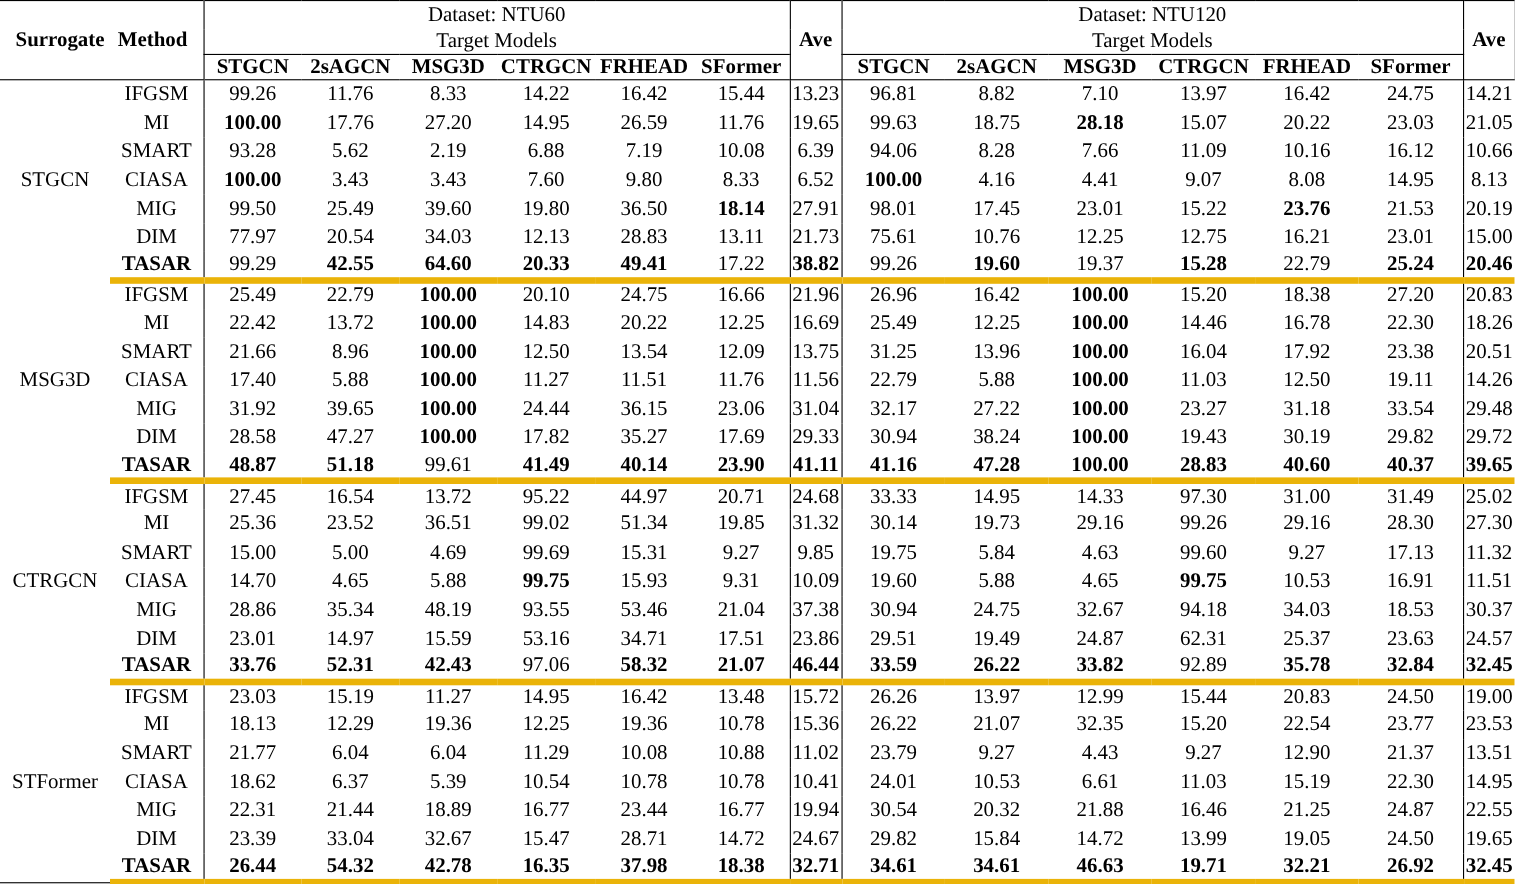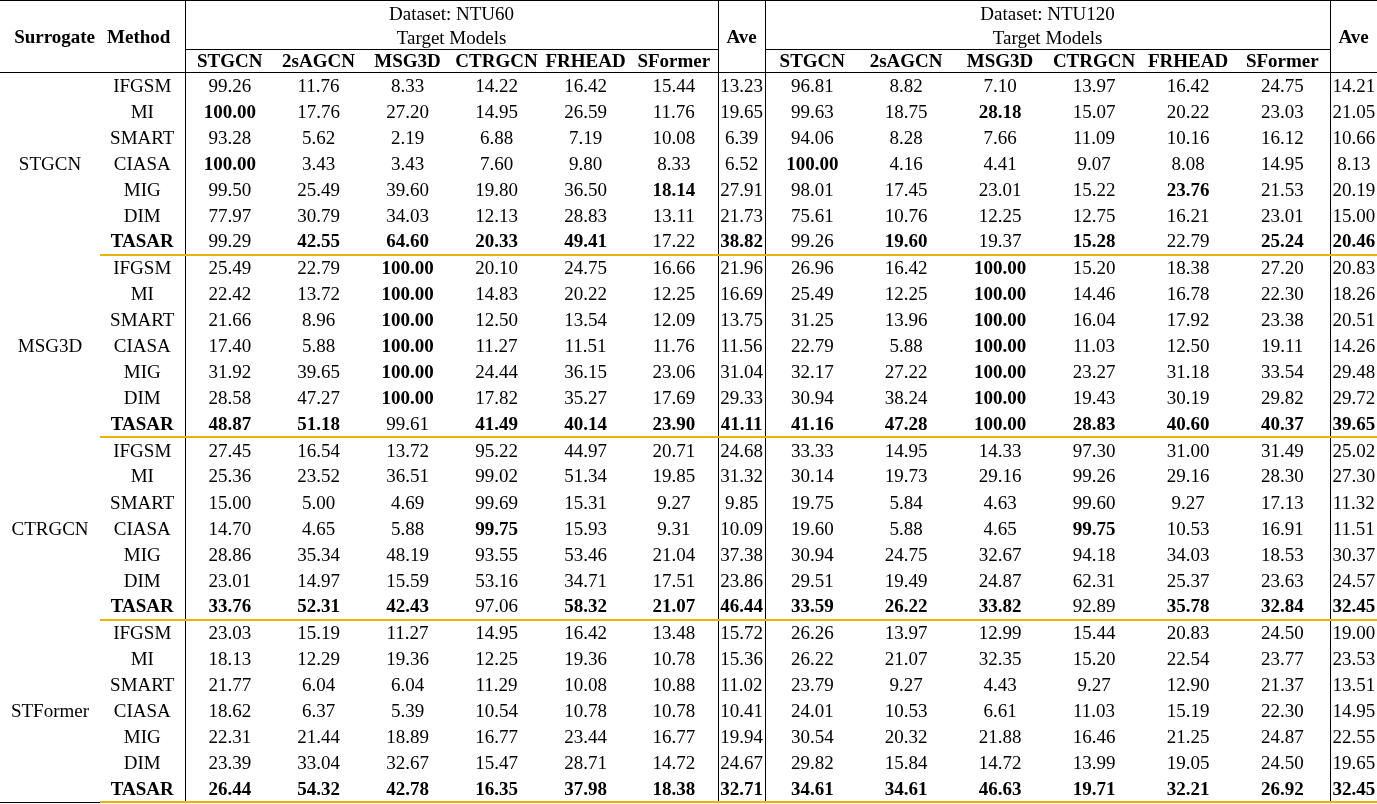--- a/index.html
+++ b/index.html
@@ -24,21 +24,21 @@
     white-space: nowrap;
   }
   tr.h1 { height: 26px; }
   tr.h2 { height: 23px; }
   tr.h3 { height: 21px; }
   tbody tr { height: 26.07px; }
   .vl  { border-left: 1.5px solid #000; }
   .redge { border-right: 1.5px solid #000; margin-top: 32px; }
   .hdr-bottom { border-bottom: 1.5px solid #000; font-weight: bold; }
   .tm  { border-bottom: 1px solid #000; }
-  tr.block-end td { border-bottom: 2px solid #eab308; font-family: Liberation Serif, serif; }
+  tr.block-end td { border-bottom: 6px solid #eab308; font-family: Liberation Serif, serif; }
   .b { font-weight: bold; }
   .corner span { margin: 0 6px; }
 </style>
 </head>
 <body>
 
 <table class="results">
   <colgroup>
     <col style="width:100px">
       <col style="width:85px">
@@ -169,21 +169,21 @@
         <td class="">17.45</td>
         <td class="">23.01</td>
         <td class="">15.22</td>
         <td class=" b">23.76</td>
         <td class="">21.53</td>
         <td class="vl">20.19</td>
       </tr>
       <tr>
         <td class="method">DIM</td>
         <td class="vl">77.97</td>
-        <td class="">30.79</td>
+        <td class="">20.54</td>
         <td class="">34.03</td>
         <td class="">12.13</td>
         <td class="">28.83</td>
         <td class="">13.11</td>
         <td class="vl redge">21.73</td>
         <td class="">75.61</td>
         <td class="">10.76</td>
         <td class="">12.25</td>
         <td class="">12.75</td>
         <td class="">16.21</td>

